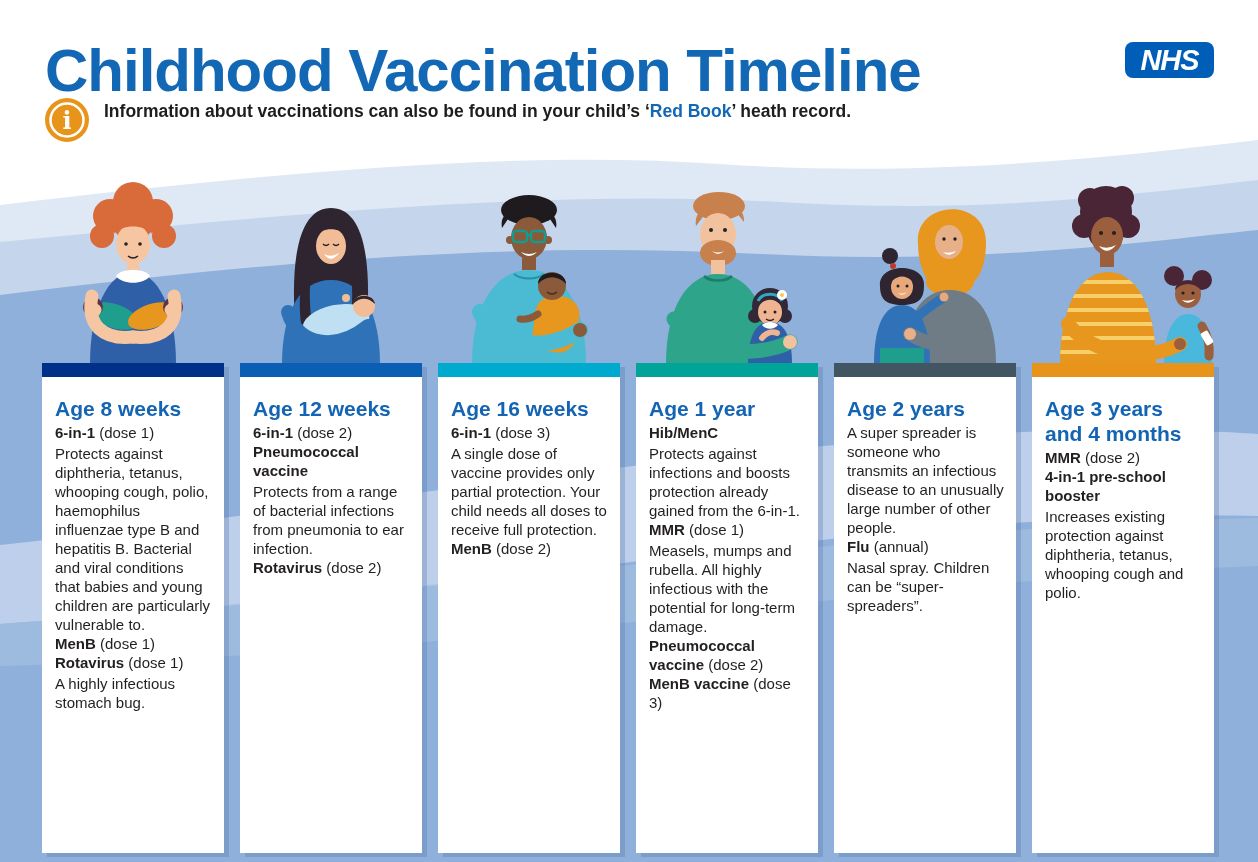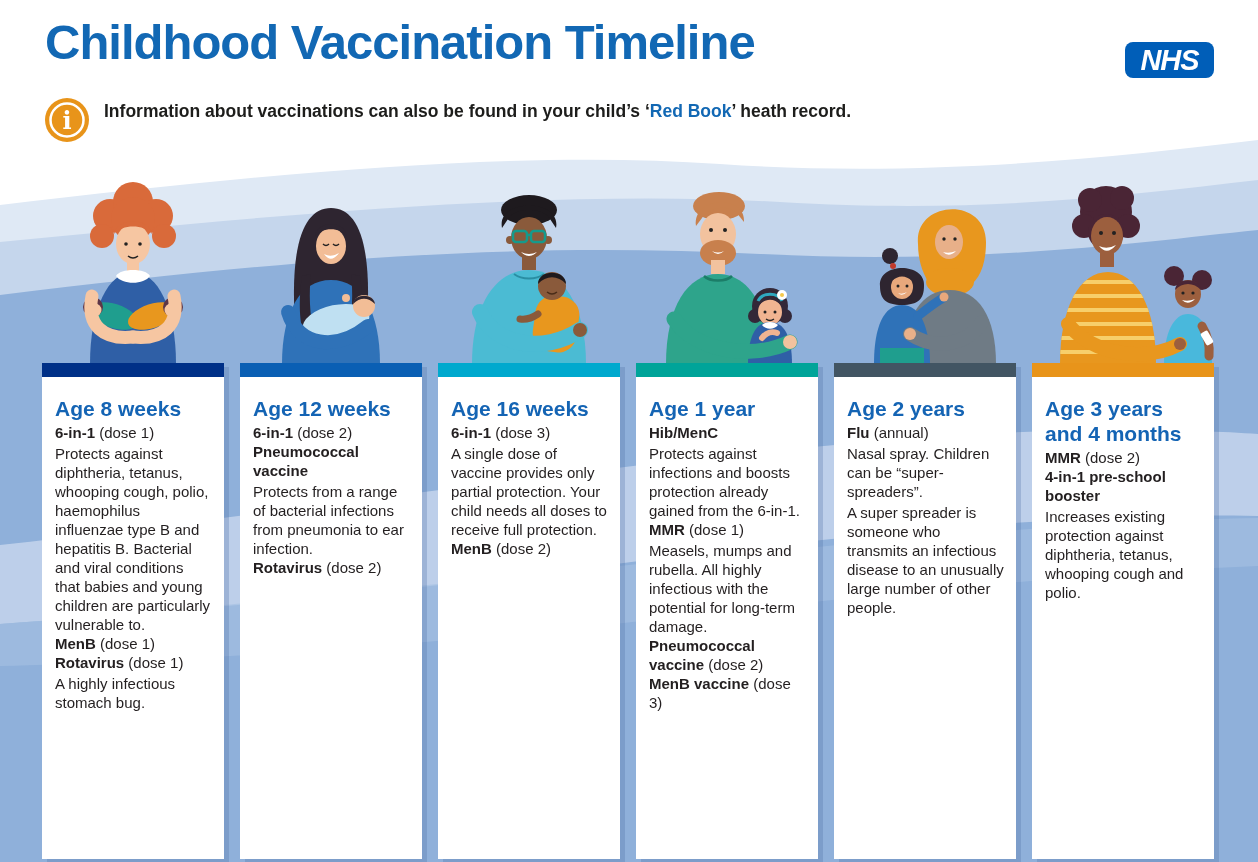--- a/index.html
+++ b/index.html
@@ -1,35 +1,35 @@
 <!DOCTYPE html>
 <html><head>
 <meta charset="utf-8">
 <style>
   html,body{margin:0;padding:0;}
   .page{position:relative;width:1258px;height:862px;background:#fff;overflow:hidden;
         font-family:"Liberation Sans",sans-serif;}
   .bg{position:absolute;left:0;top:0;width:1258px;height:862px;}
 
-  .title{position:absolute;left:45px;top:14px;margin:0;font-size:49px;font-weight:bold;
+  .title{position:absolute;left:45px;top:36px;margin:0;font-size:60px;font-weight:bold;
          color:#1268B4;letter-spacing:-1px;}
   .nhs-logo{position:absolute;left:1125px;top:42px;width:89px;height:36px;background:#005EB8;
             color:#fff;font-weight:bold;font-style:italic;font-size:29px;display:flex;
             align-items:center;justify-content:center;border-radius:8px;letter-spacing:-1px;}
   .info-row{position:absolute;left:44px;top:97px;display:flex;gap:14px;align-items:flex-start;}
   .info-icon{width:46px;height:46px;flex:0 0 auto;}
   .info-text{font-size:17.5px;font-weight:bold;color:#1D1D1B;line-height:23px;padding-top:3px;}
   .info-link{color:#1268B4;text-decoration:none;font-weight:bold;cursor:pointer;}
 
   .columns{position:absolute;left:42px;top:363px;display:flex;gap:16px;}
   .column{position:relative;width:182px;}
   .illus{position:absolute;top:-199px;left:-4px;width:190px;height:200px;}
   .panel{position:relative;box-shadow:5px 4px 0 rgba(77,108,160,0.28);}
   .bar{height:14px;}
-  .card{background:#fff;height:455px;padding:13px 12px 14px 13px;overflow:hidden;}
+  .card{background:#fff;height:455px;padding:13px 12px 8px 13px;overflow:hidden;}
   .card h2{margin:6px 0 2px;font-size:21px;line-height:25px;font-weight:bold;color:#1464B4;}
   .entry{}
   .entry-title{font-size:15px;font-weight:bold;color:#231F20;line-height:19px;}
   .entry-title .s{font-weight:normal;}
   .entry-desc{font-size:15px;color:#231F20;line-height:19px;margin-top:2px;}
 </style>
 </head>
 <body>
 
 <div class="page">
@@ -269,26 +269,26 @@
         <path d="M88,152 C98,144 106,138 113,134" stroke="#2F72B8" stroke-width="9" fill="none" stroke-linecap="round"></path>
         <circle cx="114" cy="133" r="4.5" fill="#E8A87C"></circle>
         <path d="M152,158 C136,182 104,186 80,170" stroke="#6F7B85" stroke-width="14" fill="none" stroke-linecap="round"></path>
         <circle cx="80" cy="170" r="6" fill="#E8B089"></circle>
       </svg>
       <div class="panel">
         <div class="bar" style="background: rgb(66, 85, 99);"></div>
         <div class="card">
           <h2>Age 2 years</h2>
           <div class="entry">
+
+            <div class="entry-desc">A super spreader is someone who transmits an infectious disease to an unusually large number of other people.</div>
+          </div>
+          <div class="entry">
             <div class="entry-title"><span class="n">Flu</span><span class="s"> (annual)</span></div>
             <div class="entry-desc">Nasal spray. Children can be “super-spreaders”.</div>
-          </div>
-          <div class="entry">
-
-            <div class="entry-desc">A super spreader is someone who transmits an infectious disease to an unusually large number of other people.</div>
           </div>
         </div>
       </div>
     </section>
 
     <section class="column">
       <svg class="illus" viewBox="0 0 190 200">
         <g fill="#4A2535">
           <circle cx="78" cy="48" r="26"></circle>
             <circle cx="56" cy="62" r="12"></circle>

